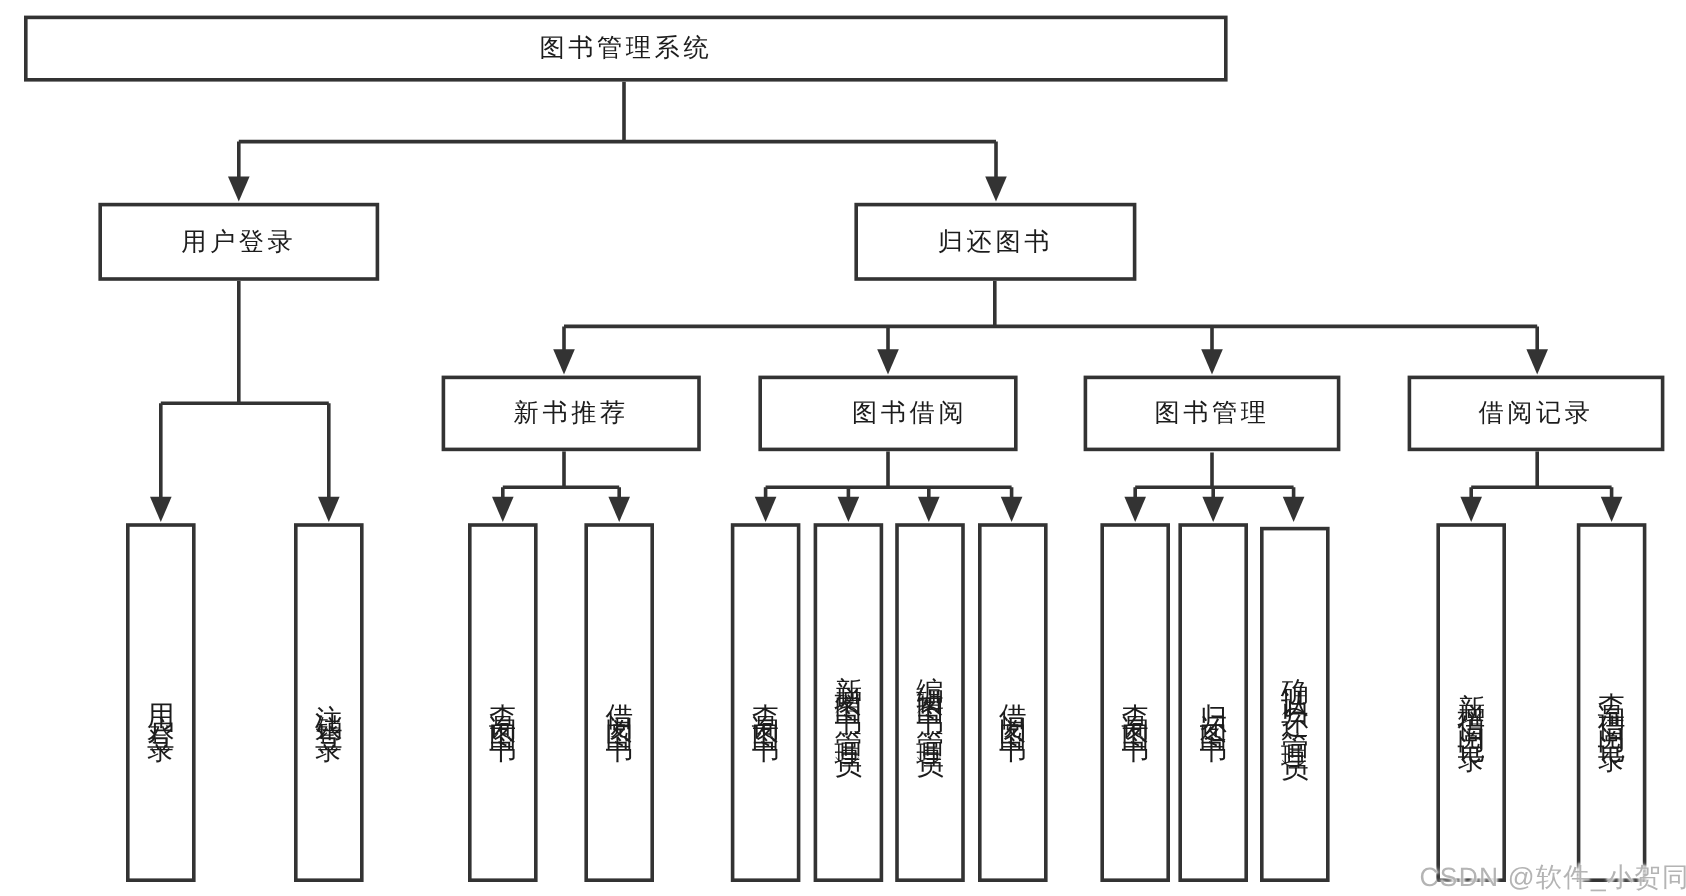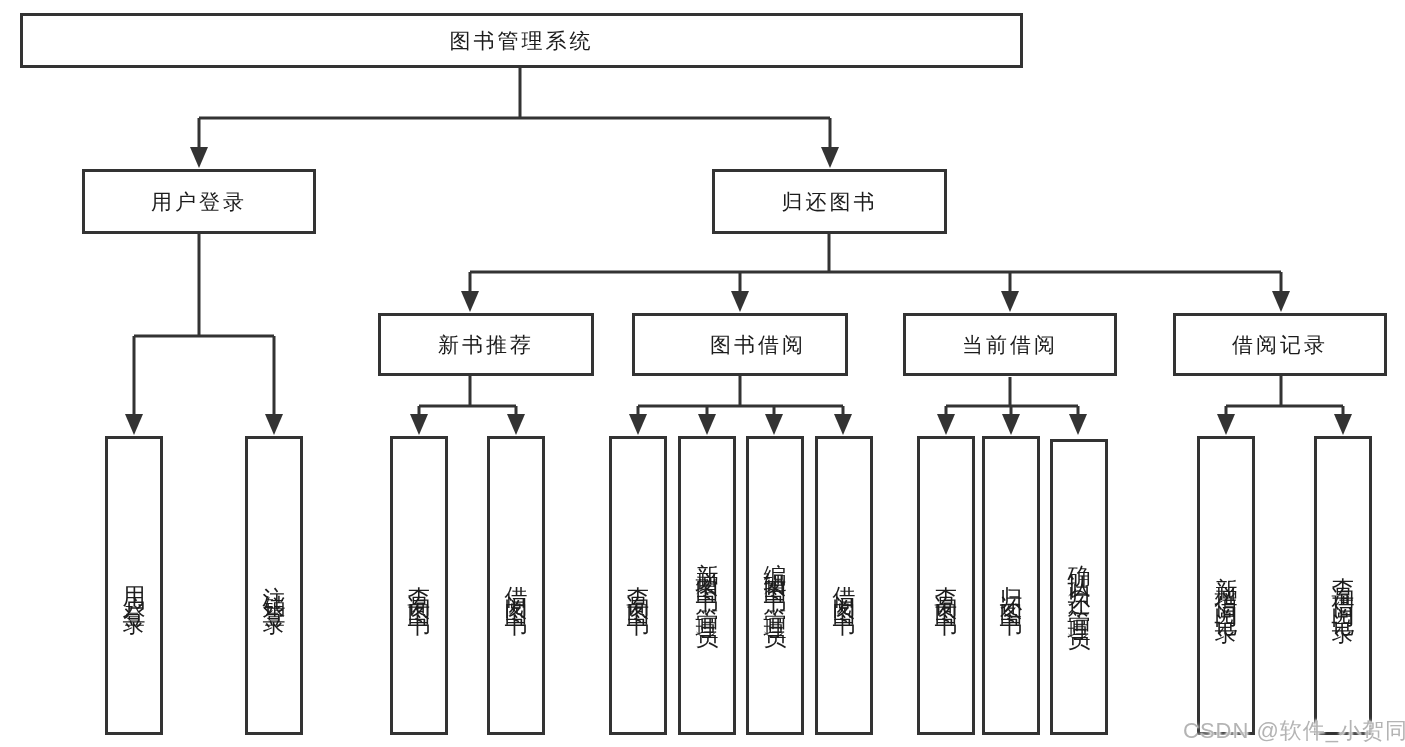--- a/index.html
+++ b/index.html
@@ -92,23 +92,23 @@
       <path d="M1226 435 L1217 414 L1235 414 Z"></path>
       <path d="M1343 435 L1334 414 L1352 414 Z"></path>
     </g>
   </svg>
 
   <div class="box h title" style="left:20px; top:13px; width:1003px; height:55px;">图书管理系统</div>
 
   <div class="box h" style="left:82px; top:169px; width:234px; height:65px;">用户登录</div>
   <div class="box h" style="left:712px; top:169px; width:235px; height:65px;">归还图书</div>
 
-  <div class="box h" style="left:378px; top:313px; width:216px; height:63px;">新书推荐</div>
+  <div class="box h" style="left:368px; top:313px; width:216px; height:63px;">新书推荐</div>
   <div class="box h" style="left:632px; top:313px; width:216px; height:63px;padding-left:36px;">图书借阅</div>
-  <div class="box h" style="left:903px; top:313px; width:214px; height:63px;">当前借阅</div>
+  <div class="box h" style="left:903px; top:313px; width:214px; height:63px;">图书管理</div>
   <div class="box h" style="left:1173px; top:313px; width:214px; height:63px;">借阅记录</div>
 
   <div class="box v" style="left:105px; top:436px; width:58px; height:299px;">用户登录</div>
   <div class="box v" style="left:245px; top:436px; width:58px; height:299px;">注销登录</div>
 
   <div class="box v" style="left:390px; top:436px; width:58px; height:299px;">查询图书</div>
   <div class="box v" style="left:487px; top:436px; width:58px; height:299px;">借阅图书</div>
 
   <div class="box v" style="left:609px; top:436px; width:58px; height:299px;">查询图书</div>
   <div class="box v" style="left:678px; top:436px; width:58px; height:299px;">新增图书（管理员）</div>

